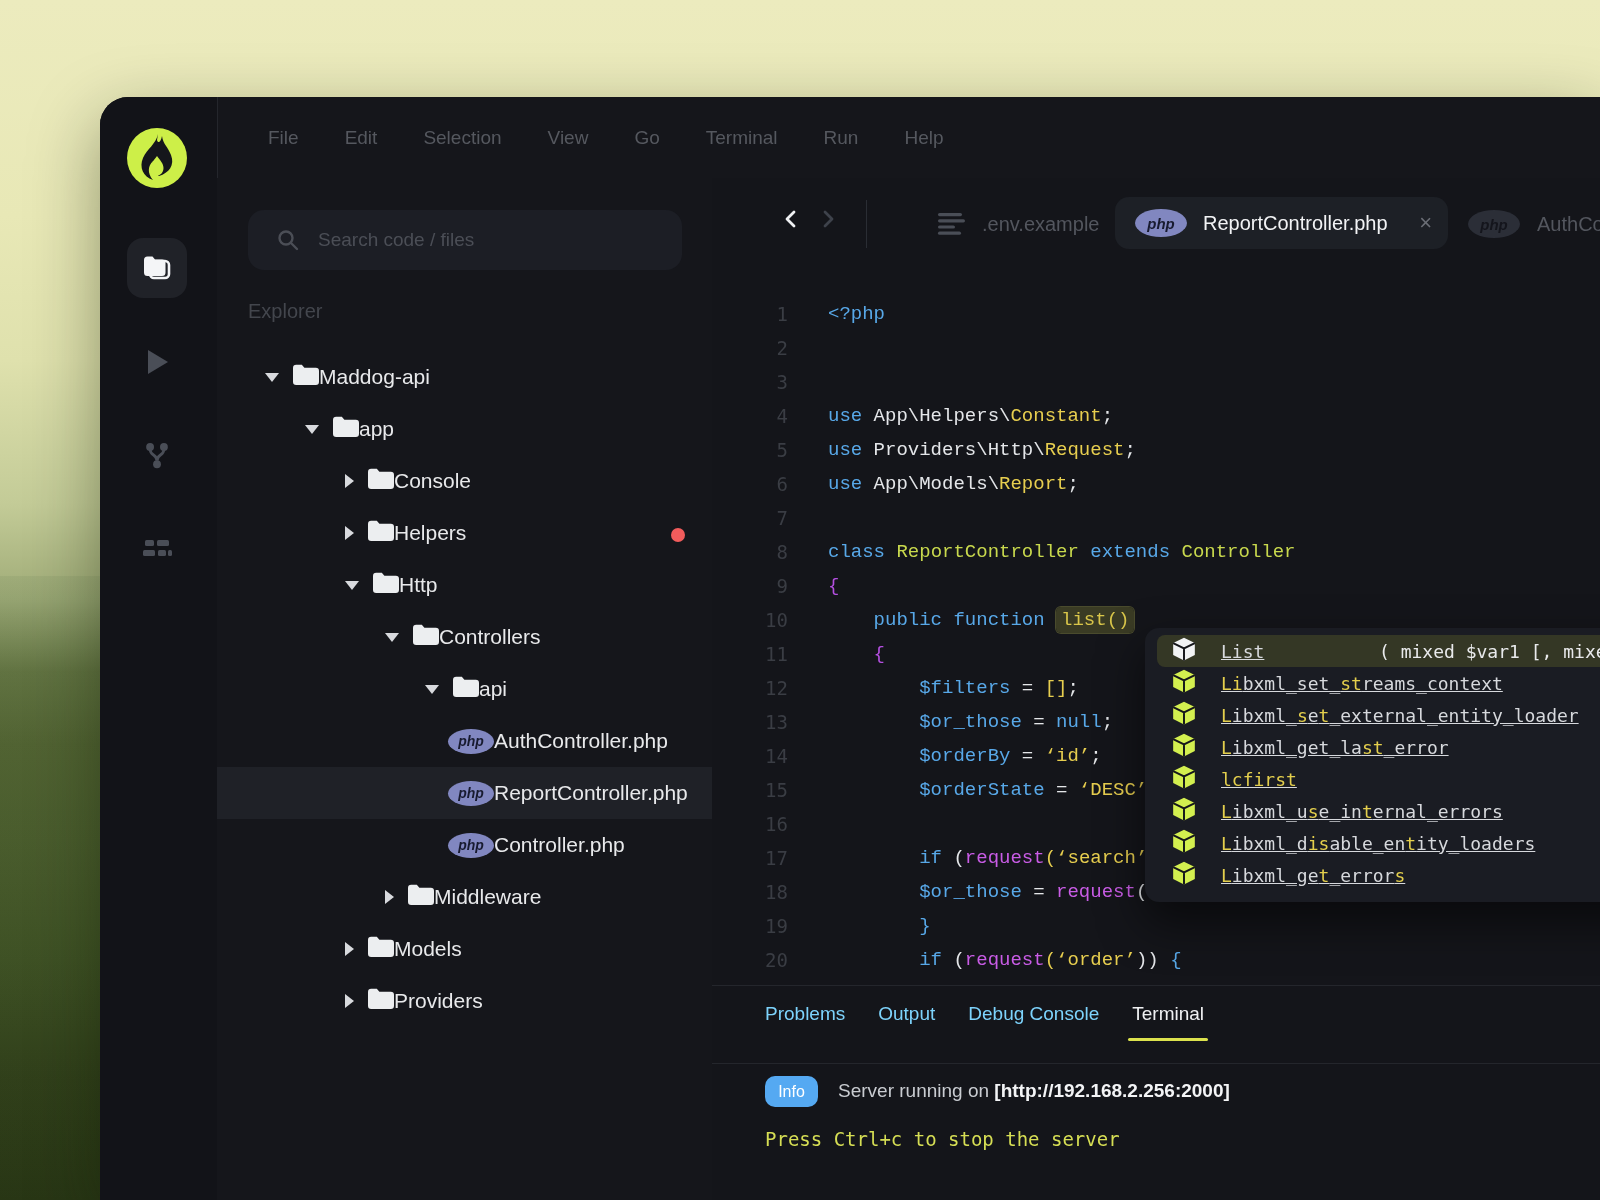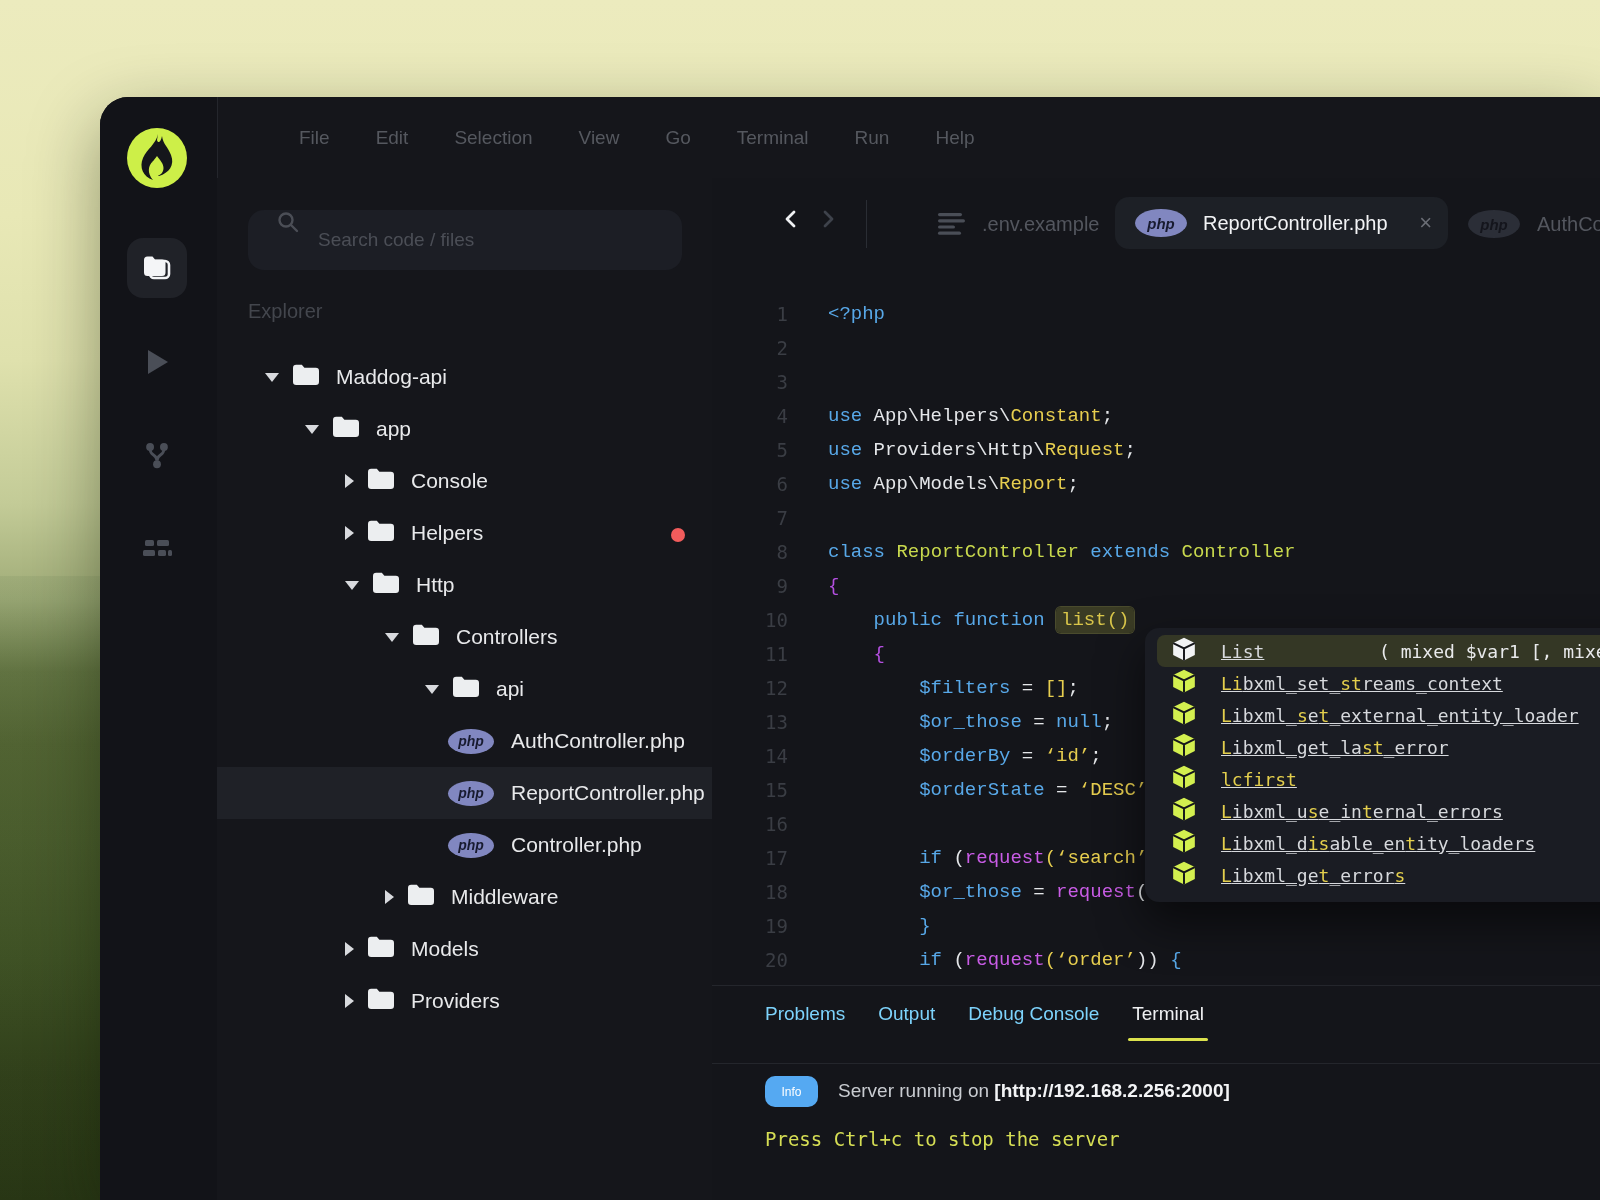--- a/index.html
+++ b/index.html
@@ -14,41 +14,41 @@
   .vdiv{position:absolute;left:117px;top:0;bottom:0;width:1px;background:#24262c;}
   .hdiv{position:absolute;background:#24262c;height:1px;}
   
   .activity{position:absolute;left:0;top:0;bottom:0;width:117px;background:#121318;}
   .logo{position:absolute;left:27px;top:31px;width:60px;height:60px;}
   .act-btn{position:absolute;left:27px;width:60px;height:60px;display:flex;
     align-items:center;justify-content:center;border-radius:16px;}
   .act-btn.active{background:#202228;}
   
   .menubar{position:absolute;left:117px;top:0;height:81px;right:0;display:flex;
-    align-items:center;padding-left:82px;gap:46px;}
+    align-items:center;padding-left:51px;gap:46px;}
   .menu-item{color:#55585f;font-size:19px;}
   
   .sidebar{position:absolute;left:117px;top:81px;width:495px;bottom:0;background:#15161b;}
   .searchbox{position:absolute;left:31px;top:32px;width:434px;height:60px;background:#1c1e25;
-    border-radius:16px;display:flex;padding:0 0 0 28px;box-sizing:border-box;}
+    border-radius:16px;display:flex;align-items:center;padding:0 0 0 28px;box-sizing:border-box;}
   .searchbox input{background:transparent;border:none;outline:none;color:#8b8e96;
     font-size:19px;margin-left:16px;width:340px;font-family:"Liberation Sans",sans-serif;}
   .searchbox input::placeholder{color:#4b4e56;}
   .explorer-label{position:absolute;left:31px;top:122px;color:#43464d;font-size:20px;}
   .tree{position:absolute;left:0;top:173px;right:0;}
   .tree-row{position:relative;height:52px;display:flex;align-items:center;color:#e8e9eb;
     font-size:21px;}
   .tree-row.selected{background:#1f2127;width:509px;border-radius:0 12px 12px 0;}
   .tri{width:0;height:0;flex:none;}
   .tri.exp{border-left:7px solid transparent;border-right:7px solid transparent;
     border-top:9px solid #d8dade;}
   .tri.col{border-top:7px solid transparent;border-bottom:7px solid transparent;
     border-left:9px solid #d8dade;}
   .folder-ic{flex:none;margin-left:14px;}
-  .tree-label{margin-left:17px;white-space:nowrap;}
+  .tree-label{white-space:nowrap;}
   .php-badge{flex:none;width:46px;height:25px;border-radius:50%;background:#8187c0;
     display:flex;align-items:center;justify-content:center;color:#181b30;
     font-style:italic;font-weight:bold;font-size:14px;}
   .red-dot{position:absolute;left:454px;top:21px;width:14px;height:14px;border-radius:50%;
     background:#f25c5c;}
   
   .editor{position:absolute;left:612px;top:81px;right:0;bottom:0;background:#14151a;}
   .nav-ic{position:absolute;top:31px;cursor:pointer;}
   .tabdiv{position:absolute;left:154px;top:22px;height:48px;width:1px;background:#2a2d34;}
   .tab-plain{position:absolute;top:21px;height:50px;display:flex;align-items:center;gap:17px;
@@ -81,21 +81,21 @@
   .pop-label .m{color:#e4cf4d;}
   .pop-sig{position:absolute;left:222px;color:#e9eaec;white-space:pre;}
   
   .panel-tabs{position:absolute;left:612px;top:888px;right:0;height:58px;display:flex;
     align-items:center;padding-left:53px;gap:33px;font-size:19px;}
   .panel-tab{color:#7dd3fc;position:relative;}
   .panel-tab.active{color:#f0f1f3;}
   .panel-tab.active::after{content:'';position:absolute;left:50%;transform:translateX(-50%);
     bottom:-16px;width:80px;height:3px;border-radius:2px;background:#dce24d;}
   .info-badge{position:absolute;left:665px;top:979px;width:53px;height:31px;background:#55a9f2;
-    border-radius:10px;color:#fff;font-size:12px;display:flex;align-items:center;
+    border-radius:10px;color:#fff;font-size:16px;display:flex;align-items:center;
     justify-content:center;}
   .term-line1{position:absolute;left:738px;top:983px;font-size:19px;color:#c9ccd1;text-align:center;}
   .term-line1 b{color:#f3f4f6;}
   .term-line2{position:absolute;left:665px;top:1031px;font-size:19px;color:#d6de54;
     font-family:"DejaVu Sans Mono","Liberation Mono",monospace;}
 </style>
 </head>
 <body>
 
 <div class="window">

